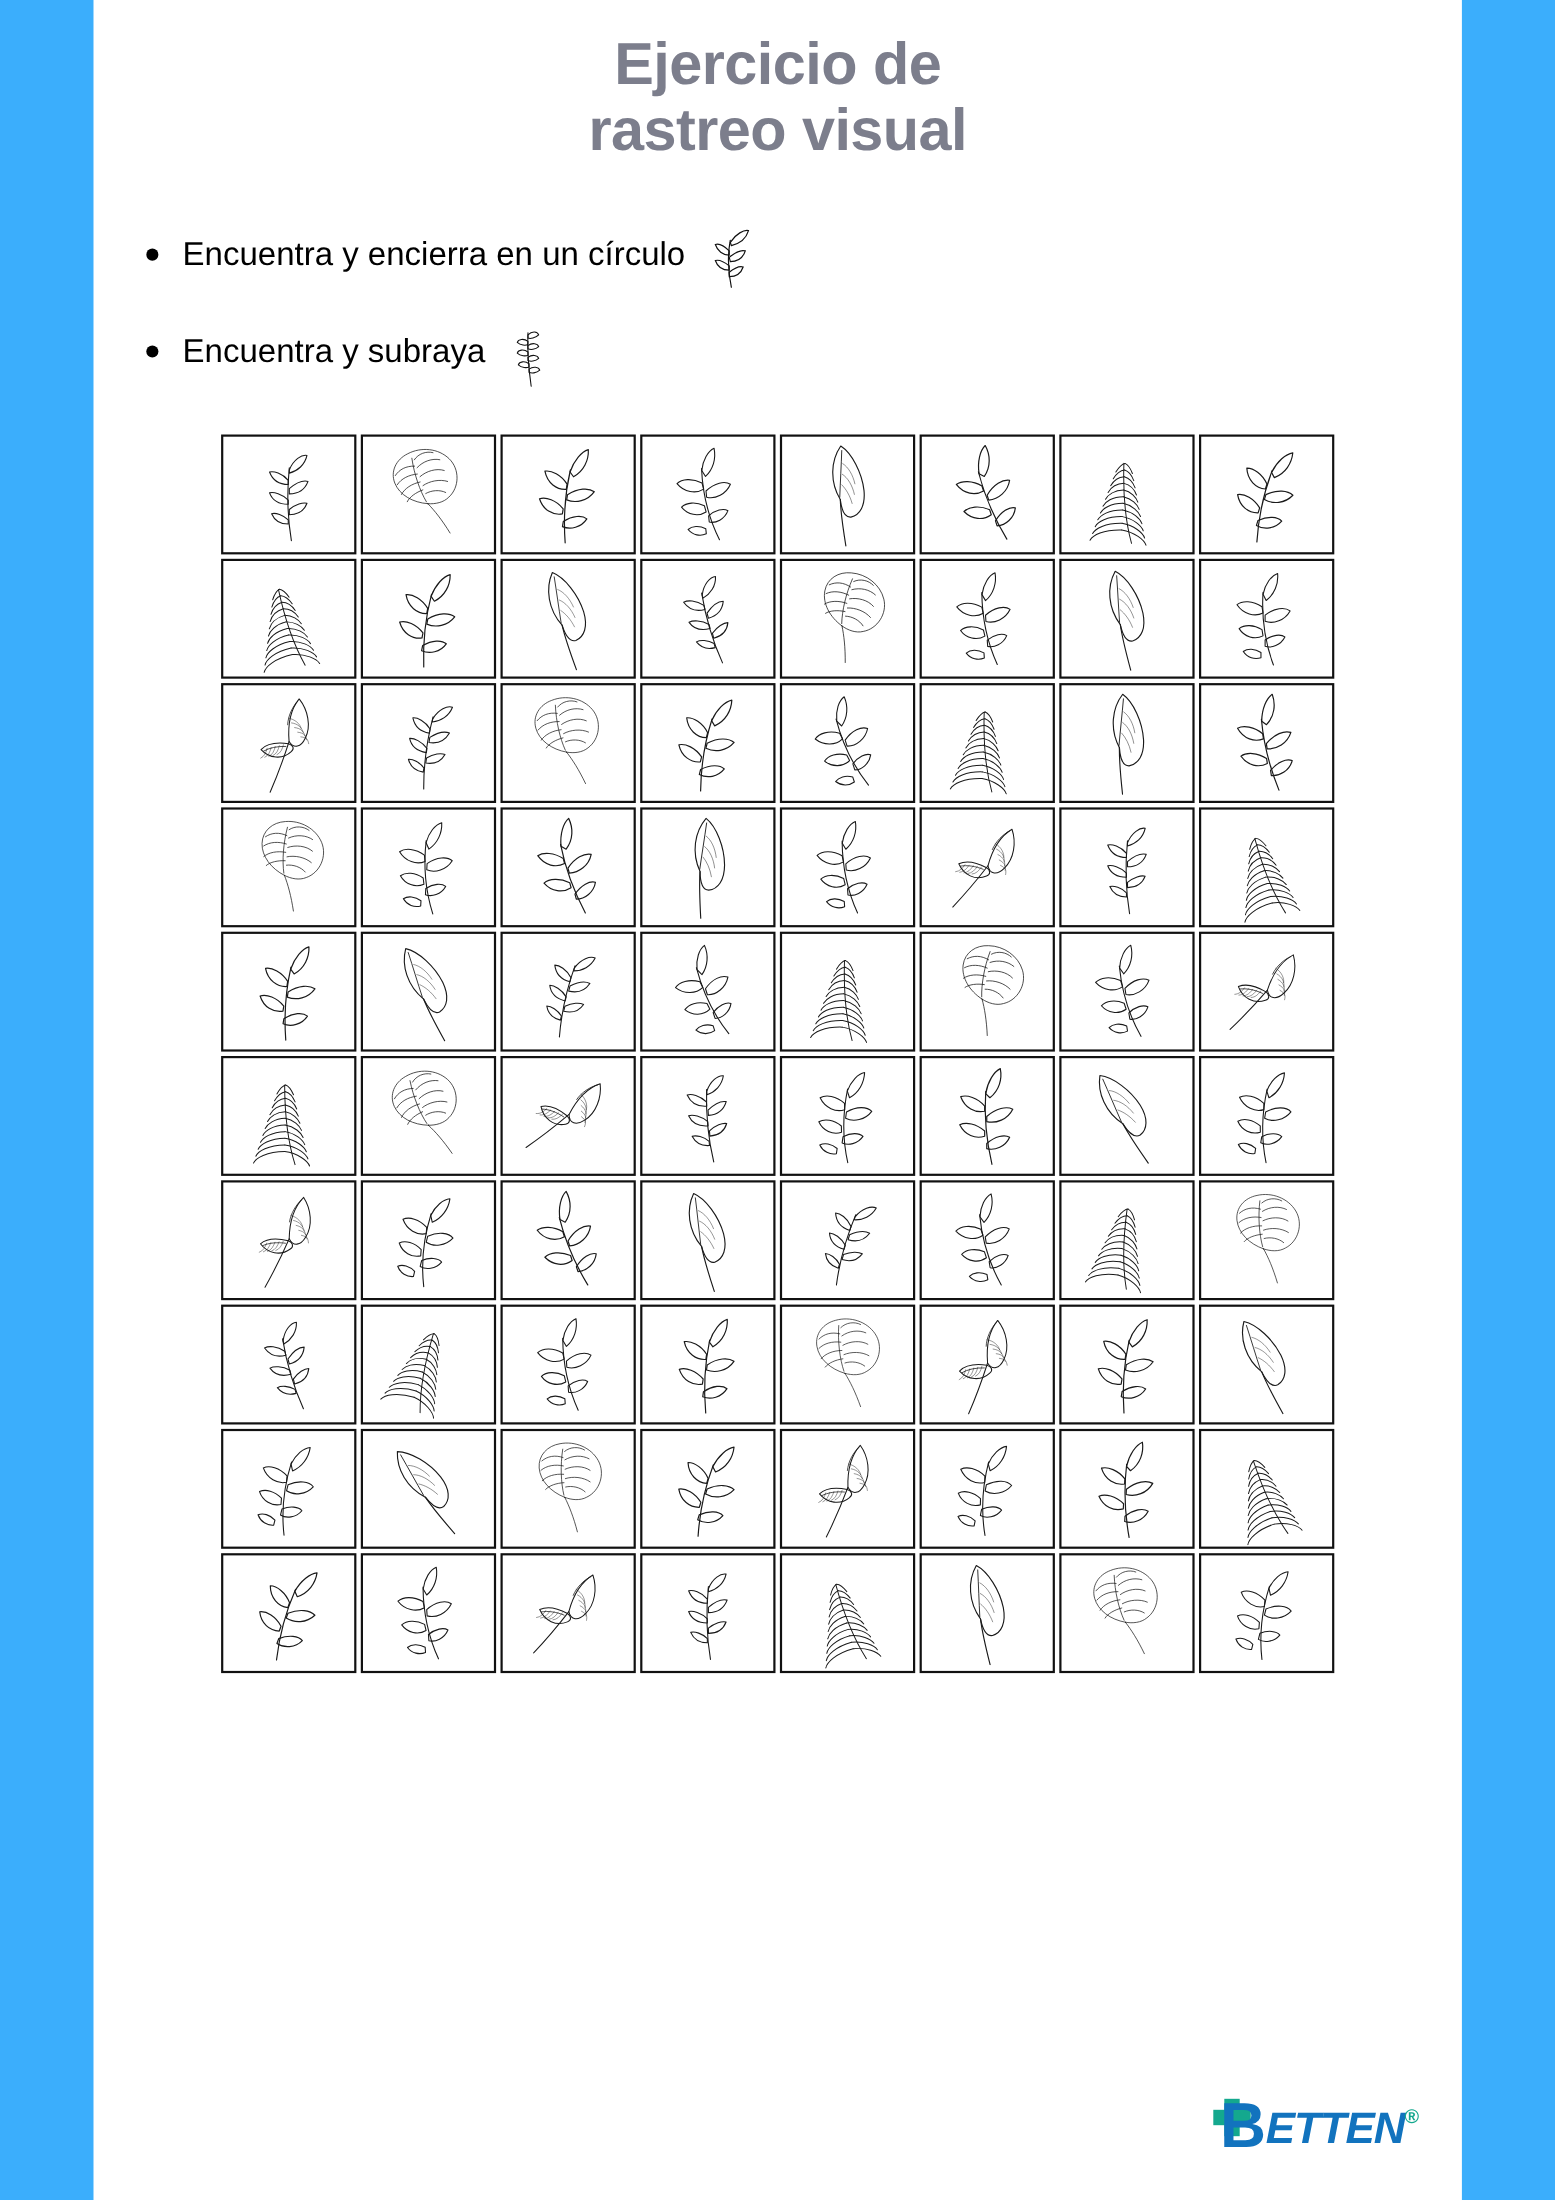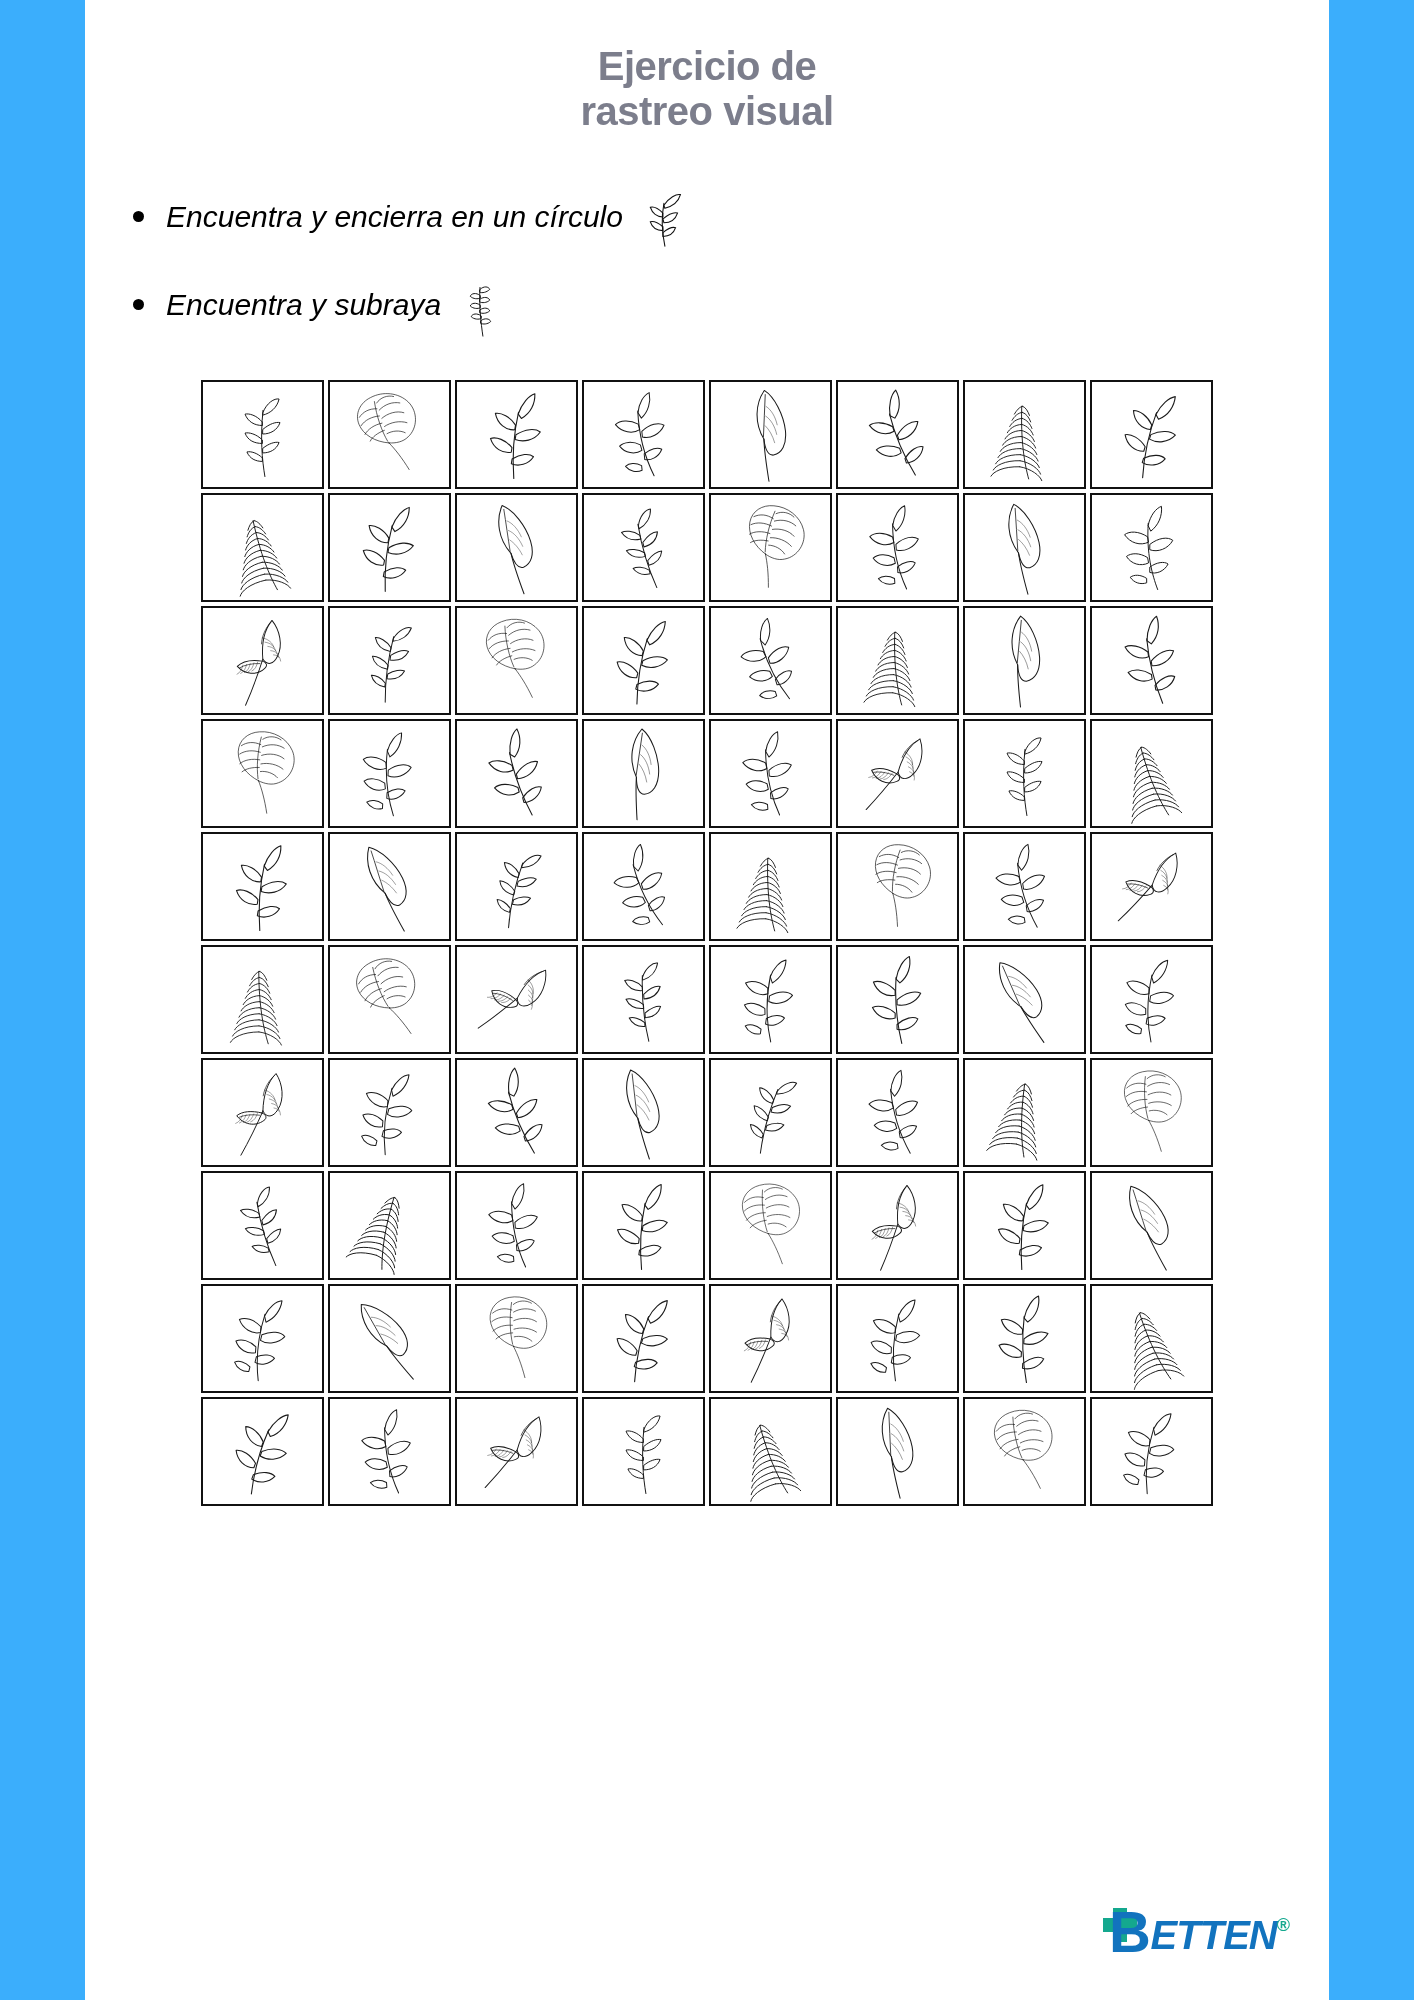--- a/index.html
+++ b/index.html
@@ -12,40 +12,39 @@
   #page{
     position:absolute;
     left:85px;top:0;
     width:1244px;height:2000px;
     background:#ffffff;
   }
   #title{
     text-align:center;
     color:#7C7E8C;
     font-weight:bold;
-    font-size:40px;
+    font-size:54px;
     line-height:1.12;
     letter-spacing:-0.5px;
-    padding-top:44px;
+    padding-top:28px;
     margin:0;
     white-space:pre-line;
   }
   #instructions{
     margin:48px 0 0 0;
     padding:0;
     list-style:none;
   }
   #instructions li{
     display:flex;
     align-items:center;
     margin:0 0 18px 0;
     padding-left:48px;
     font-size:30px;
     color:#000;
-    font-style:italic;
   }
   .bullet{
     width:11px;height:11px;
     border-radius:50%;
     background:#000;
     margin-right:22px;
     flex:0 0 auto;
   }
   .instr-text{white-space:nowrap;}
   .instr-icon{

